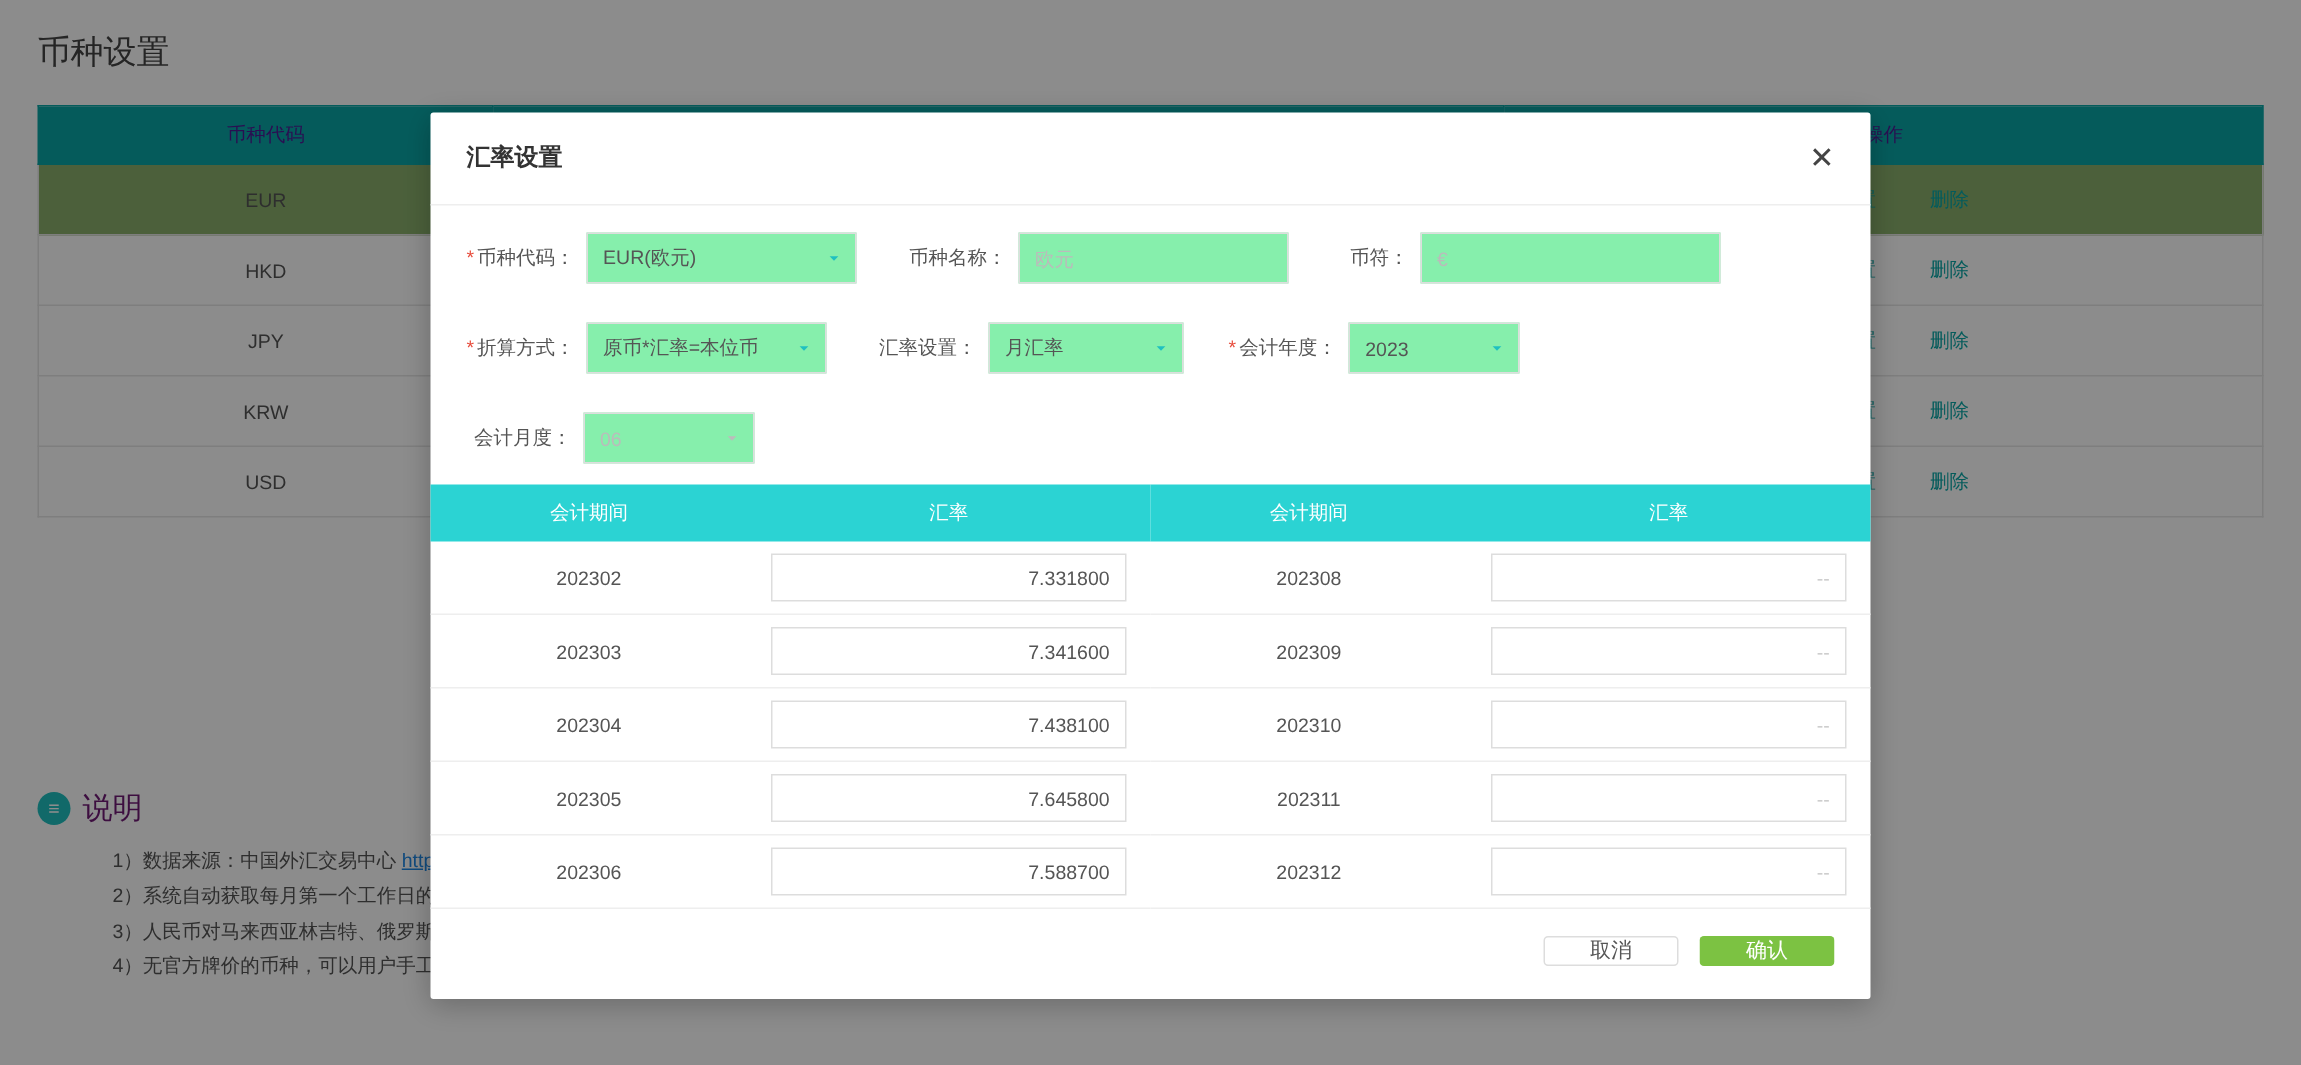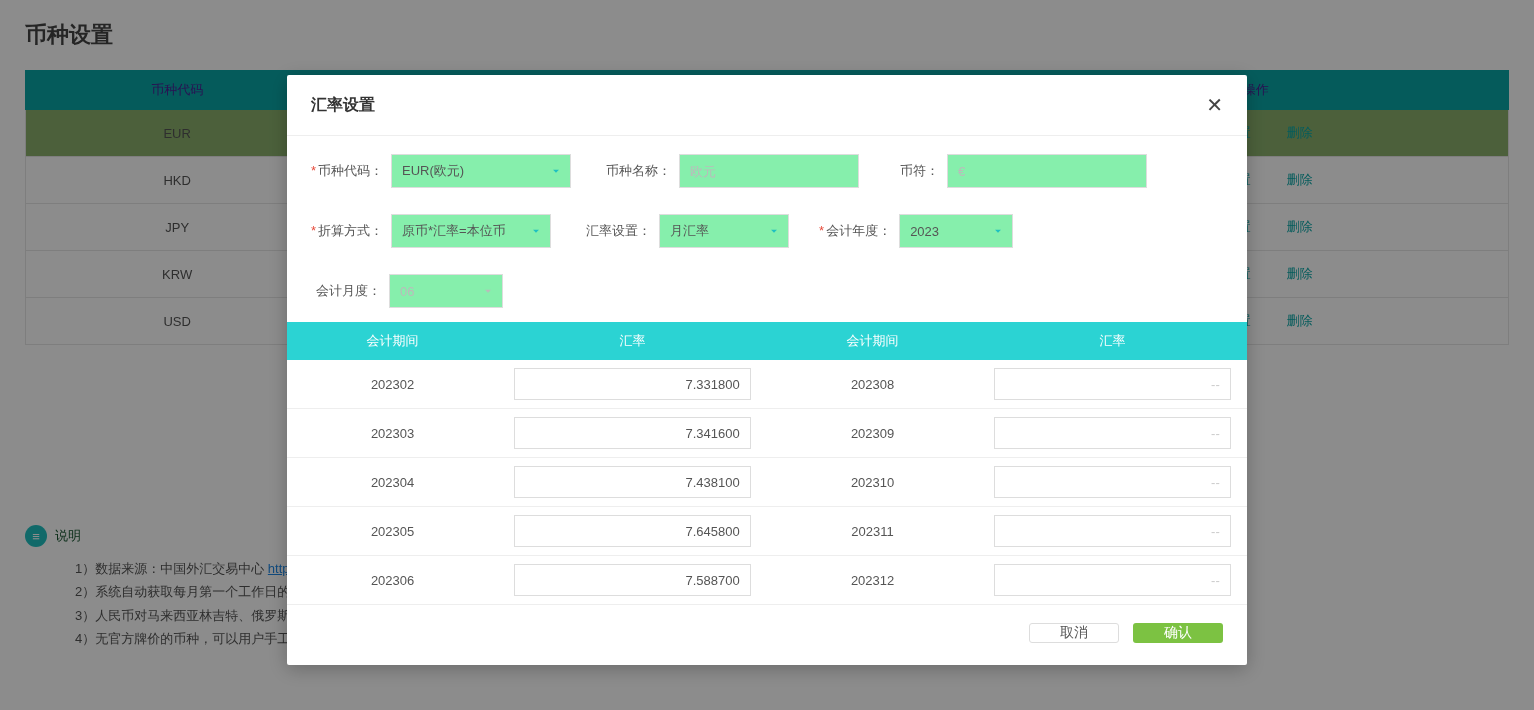--- a/index.html
+++ b/index.html
@@ -1,34 +1,34 @@
 <!DOCTYPE html>
 <html><head>
 <meta charset="utf-8">
 <style>
 * { box-sizing: border-box; margin: 0; padding: 0; }
 body { font-family: "Microsoft YaHei", Arial, sans-serif; font-size: 13px; color: #333; background: #fff; }
 
 
 .page { padding: 20px 25px; }
-.page-title { font-size: 22px; font-weight: 700; color: #444; margin-bottom: 20px; }
+.page-title { font-size: 22px; font-weight: 400; color: #444; margin-bottom: 20px; }
 .bg-table { width: 100%; border-collapse: collapse; }
 .bg-table th { background: #0aa7a7; color: #4c1d95; font-weight: 500; padding: 10px 8px; font-size: 13px; border: 1px solid #0aa7a7; }
 .bg-table td { padding: 14px 12px; border: 1px solid #e6e6e6; font-size: 13px; color: #555; }
 .bg-table tr.selected td { background: #8ab06c; }
 .bg-table td.code { text-align: center; width: 9%; }
 .bg-table td.name { width: 20%; }
 .bg-table td.actions { text-align: center; }
 .bg-table td.actions a { color: #0aa7a7; text-decoration: none; margin: 0 18px; cursor: pointer; }
 .bg-table th.col-op { width: 15%; }
 
 .notes { margin-top: 180px; }
 .notes-header { display: flex; align-items: center; gap: 8px; margin-bottom: 10px; }
 .notes-icon { width: 22px; height: 22px; border-radius: 50%; background: #1fc0c0; display: flex; align-items: center; justify-content: center; color: #fff; font-size: 13px; }
-.notes-title { font-size: 13px; color: #14532d; }
+.notes-title { font-size: 20px; color: #701a75; }
 .notes ol { list-style: none; padding-left: 50px; }
 .notes li { line-height: 1.8; color: #555; font-size: 13px; }
 .notes a { color: #1e88e5; text-decoration: underline; }
 
 
 .overlay { position: fixed; inset: 0; background: rgba(0,0,0,0.45); display: flex; align-items: flex-start; justify-content: center; padding-top: 75px; }
 .modal { background: #fff; width: 960px; border-radius: 2px; box-shadow: 0 4px 20px rgba(0,0,0,0.25); }
 .modal-header { display: flex; justify-content: space-between; align-items: center; padding: 18px 24px; border-bottom: 1px solid #eee; }
 .modal-title { font-size: 16px; font-weight: 600; color: #333; }
 .modal-close { font-size: 20px; cursor: pointer; color: #444; background: none; border: none; }

